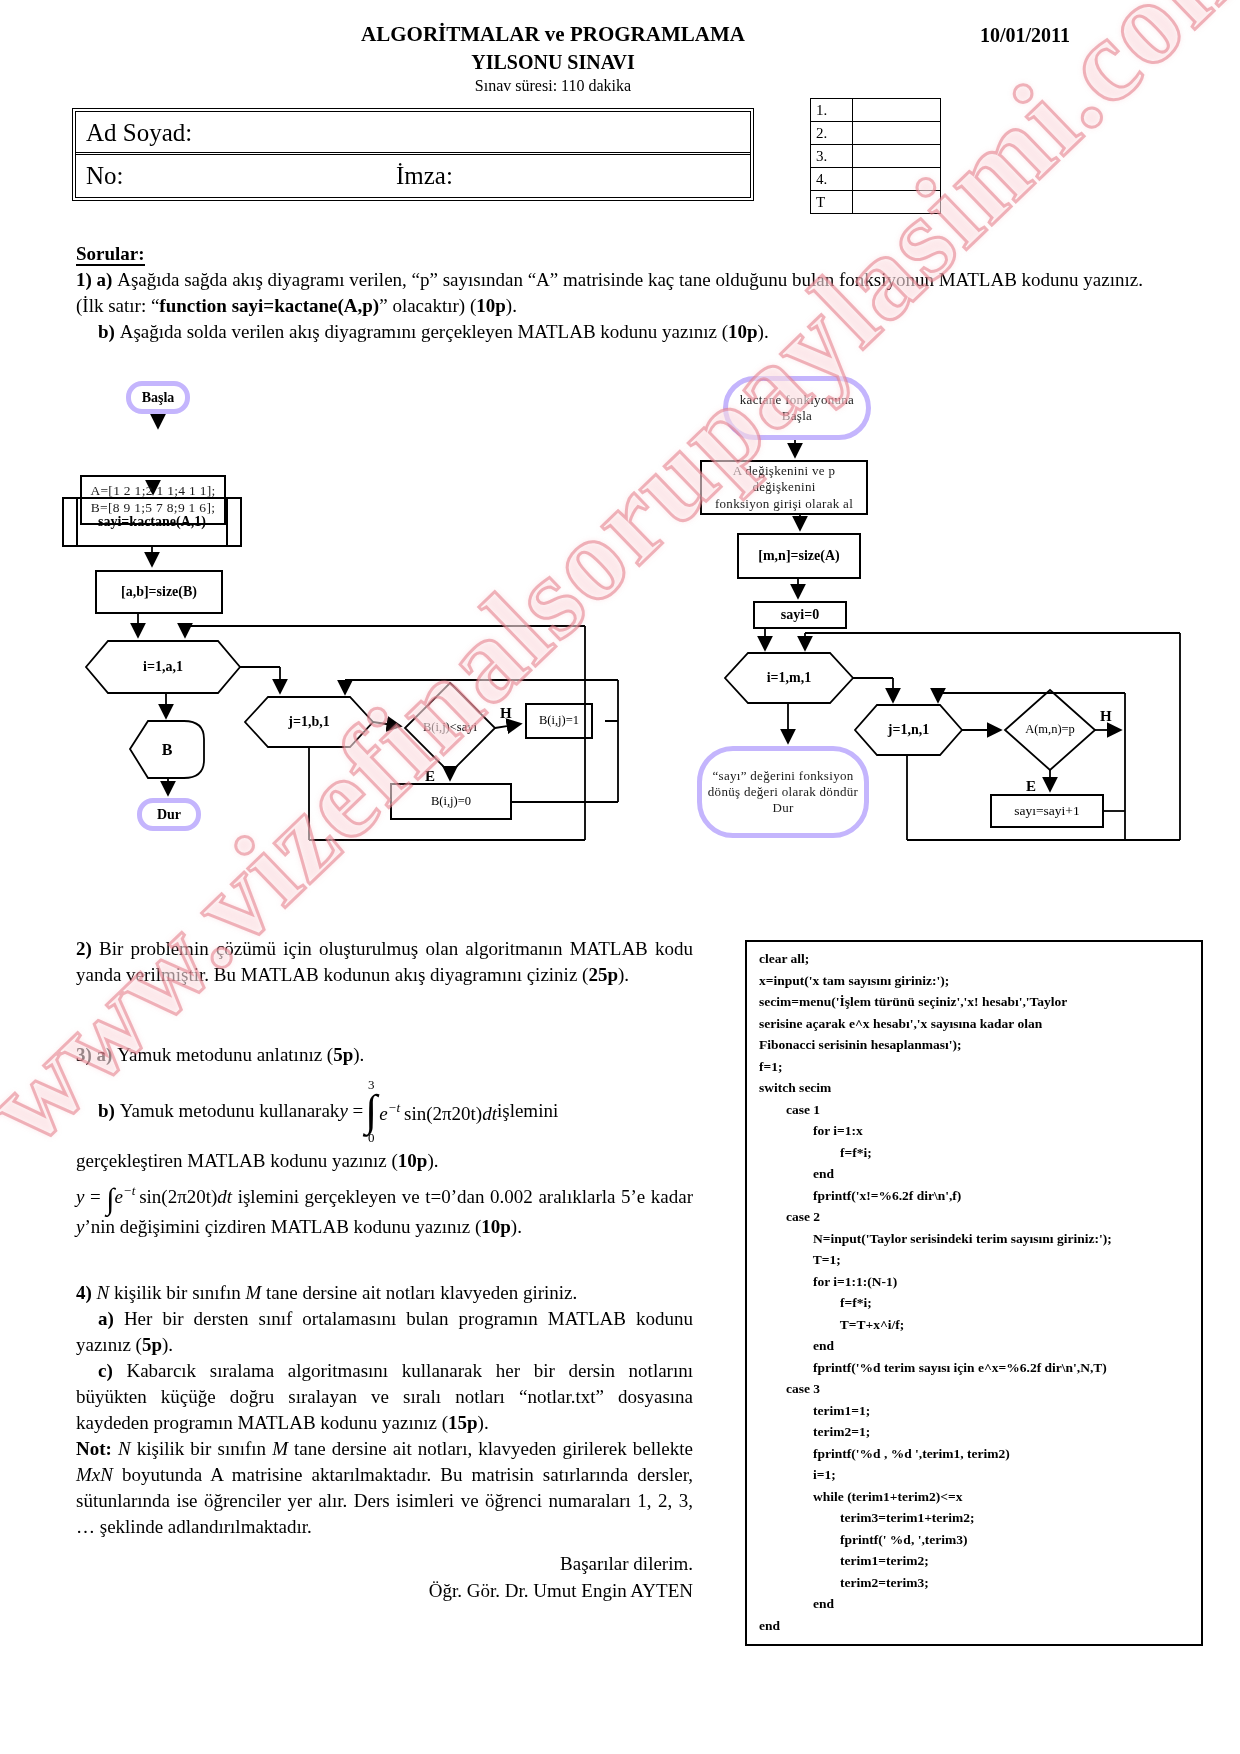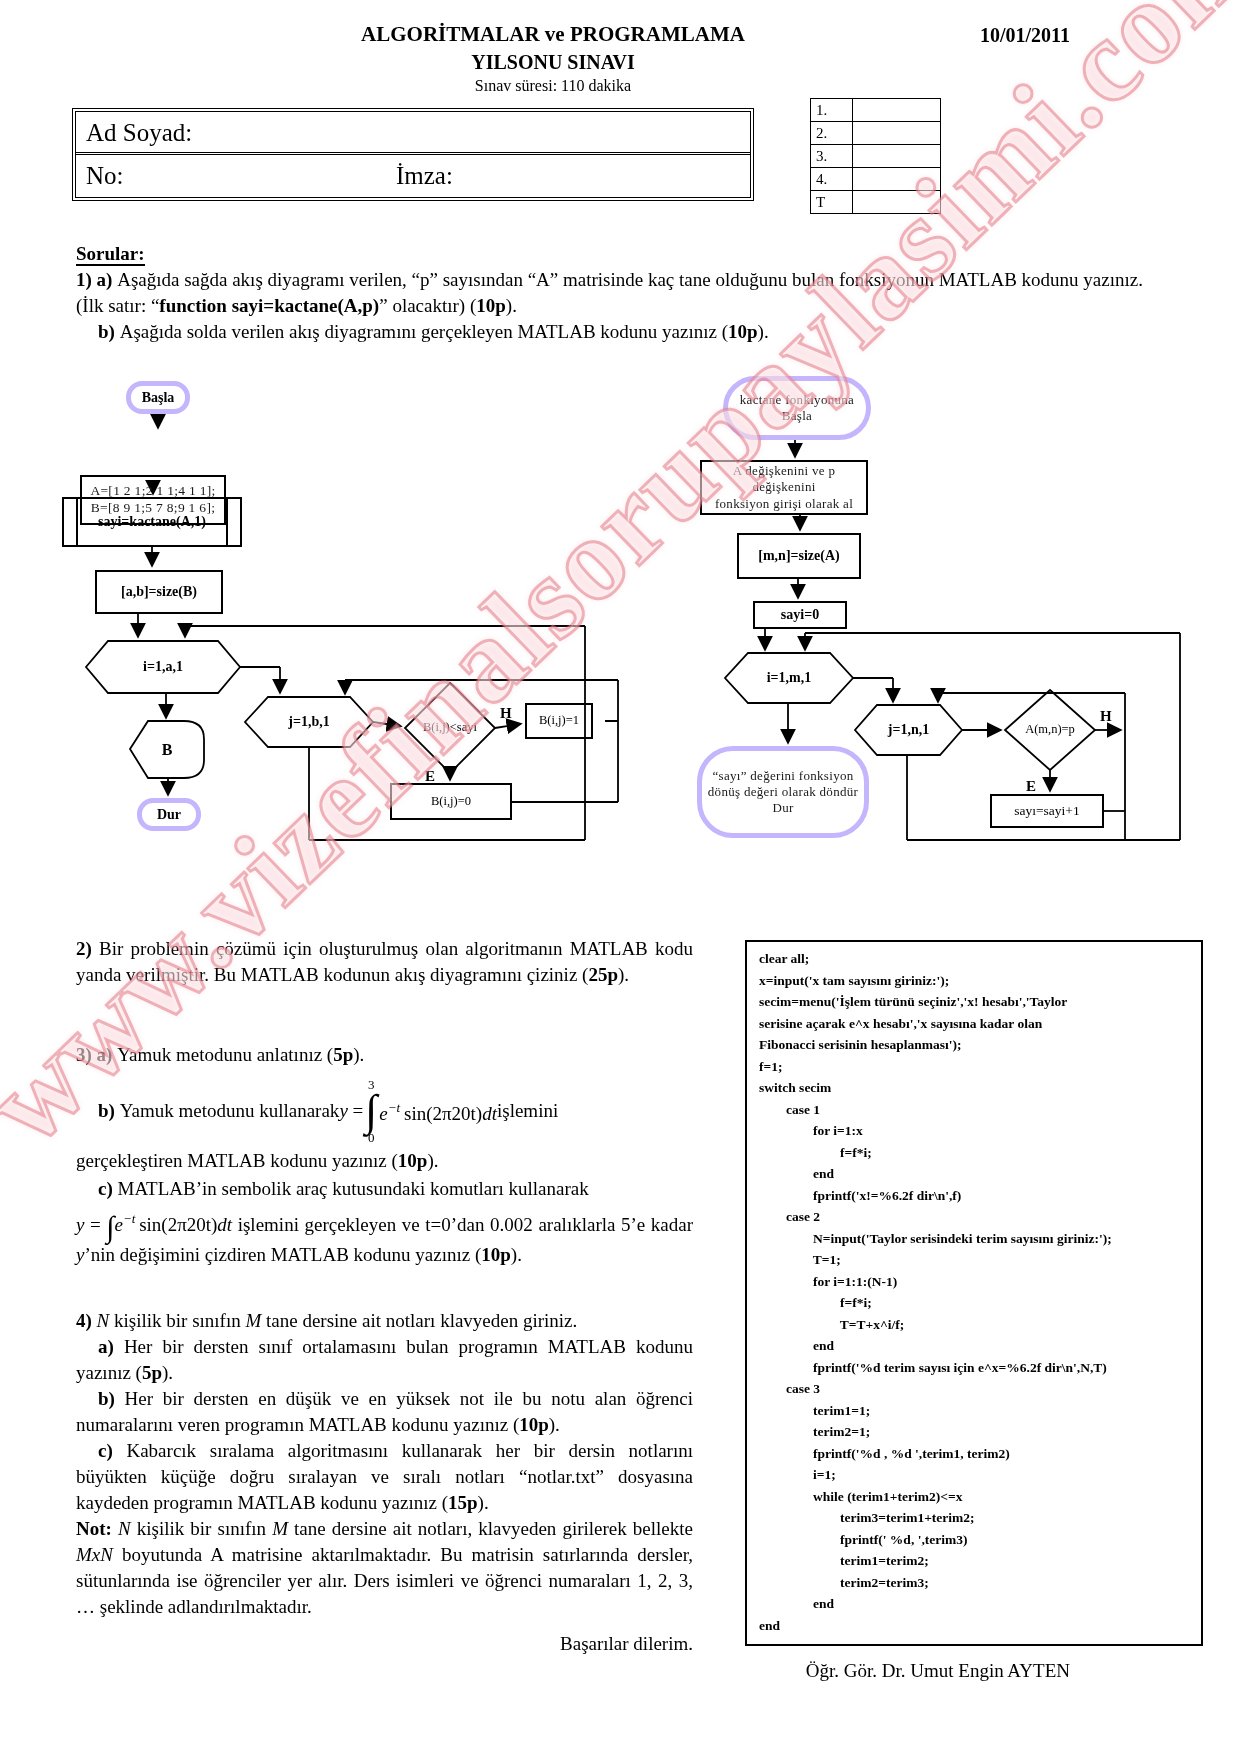--- a/index.html
+++ b/index.html
@@ -234,26 +234,24 @@
         <span class="mi">y</span>&nbsp;<span>=</span>
         <span class="bigint">
           <span class="lim">3</span>
           <span class="sign">∫</span>
           <span class="lim">0</span>
         </span>
         <span><span class="mi">e</span><span class="msup">−t</span> <span>sin(2π20t)</span><span class="mi">dt</span></span>
         <span><span> işlemini</span></span>
       </div>
       <p class="qleft"><span>gerçekleştiren MATLAB kodunu yazınız (</span><span style="font-weight: bold;">10p</span><span>).</span></p>
-      <p class="qleft ind" style="margin-top:2px;"><span style="font-weight: bold;">c) </span><span>MATLAB’in sembolik araç kutusundaki komutları kullanarak</span></p>
       <p class="q" style="margin-top:4px;"><span class="mi">y</span> <span>=</span> <span class="smallint">∫</span><span class="mi">e</span><span class="msup">−t</span> <span>sin(2π20t)</span><span class="mi">dt</span><span><span> işlemini gerçekleyen ve t=0’dan 0.002 aralıklarla 5’e kadar </span><span style="font-style: italic;">y</span><span>’nin değişimini çizdiren MATLAB kodunu yazınız (</span><span style="font-weight: bold;">10p</span><span>).</span></span></p>
 
       <p class="qleft q4"><span style="font-weight: bold;">4) </span><span style="font-style: italic;">N</span><span> kişilik bir sınıfın </span><span style="font-style: italic;">M</span><span> tane dersine ait notları klavyeden giriniz.</span></p>
       <p class="q ind"><span style="font-weight: bold;">a) </span><span>Her bir dersten sınıf ortalamasını bulan programın MATLAB kodunu yazınız (</span><span style="font-weight: bold;">5p</span><span>).</span></p>
-      <p class="q ind"><span style="font-weight: bold;">b) </span><span>Her bir dersten en düşük ve en yüksek not ile bu notu alan öğrenci numaralarını veren programın MATLAB kodunu yazınız (</span><span style="font-weight: bold;">10p</span><span>).</span></p>
       <p class="q ind"><span style="font-weight: bold;">c) </span><span>Kabarcık sıralama algoritmasını kullanarak her bir dersin notlarını büyükten küçüğe doğru sıralayan  ve sıralı notları “notlar.txt” dosyasına kaydeden programın MATLAB kodunu yazınız (</span><span style="font-weight: bold;">15p</span><span>).</span></p>
       <p class="q"><span style="font-weight: bold;">Not: </span><span style="font-style: italic;">N</span><span> kişilik bir sınıfın </span><span style="font-style: italic;">M</span><span> tane dersine ait notları, klavyeden girilerek bellekte </span><span style="font-style: italic;">MxN</span><span> boyutunda A matrisine aktarılmaktadır. Bu matrisin satırlarında dersler, sütunlarında ise öğrenciler yer alır. Ders isimleri ve öğrenci numaraları 1, 2, 3, … şeklinde adlandırılmaktadır.</span></p>
 
       <div class="closing">
         <div>Başarılar dilerim.</div>
         <div>Öğr. Gör. Dr. Umut Engin AYTEN</div>
       </div>
     </div>
   </div>
 </div>

